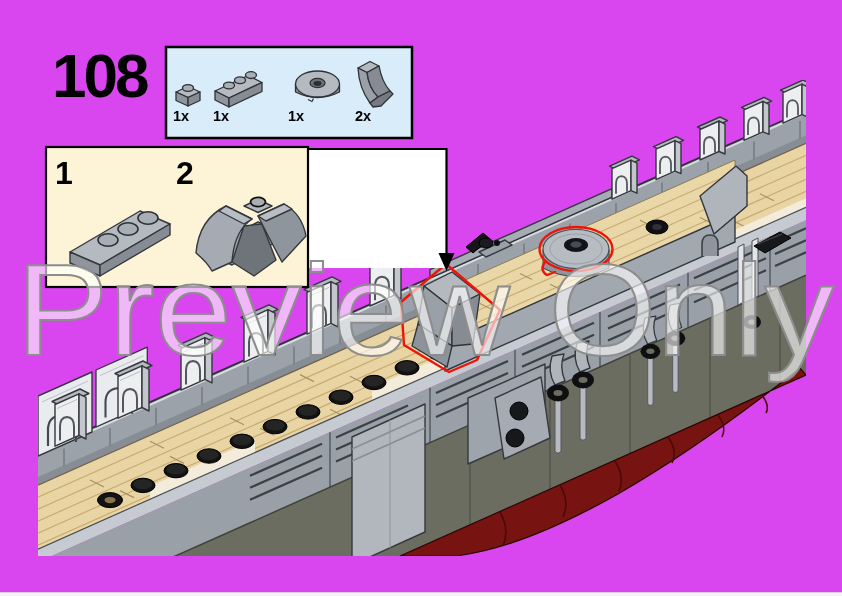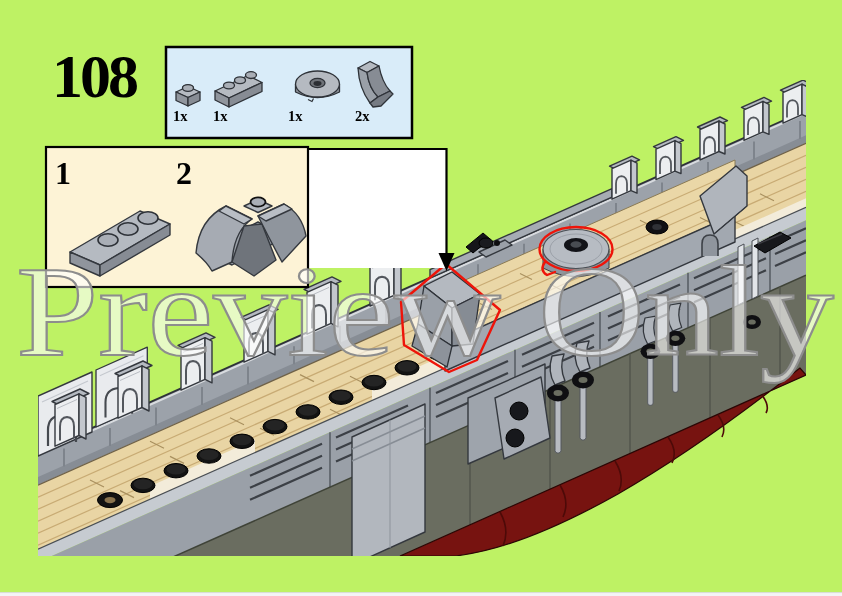--- a/index.html
+++ b/index.html
@@ -1,17 +1,17 @@
 <!DOCTYPE html>
 <html><head>
 <meta charset="utf-8">
 <style>
   html,body{margin:0;padding:0;background:#fff;}
-  #page{position:relative;width:842px;height:596px;background:#bef264;overflow:hidden;
-        font-family:Liberation Serif, serif;}
+  #page{position:relative;width:842px;height:596px;background:#d946ef;overflow:hidden;
+        font-family:Liberation Sans, sans-serif;}
   svg{position:absolute;left:0;top:0;}
   .outl{stroke:#2e3238;stroke-width:1.3;stroke-linejoin:round;}
   .outl2{stroke:#34383e;stroke-width:1.4;stroke-linejoin:round;}
 </style>
 </head>
 <body>
 
 <div id="page">
 <svg width="842" height="596" viewBox="0 0 842 596">
   <defs>

